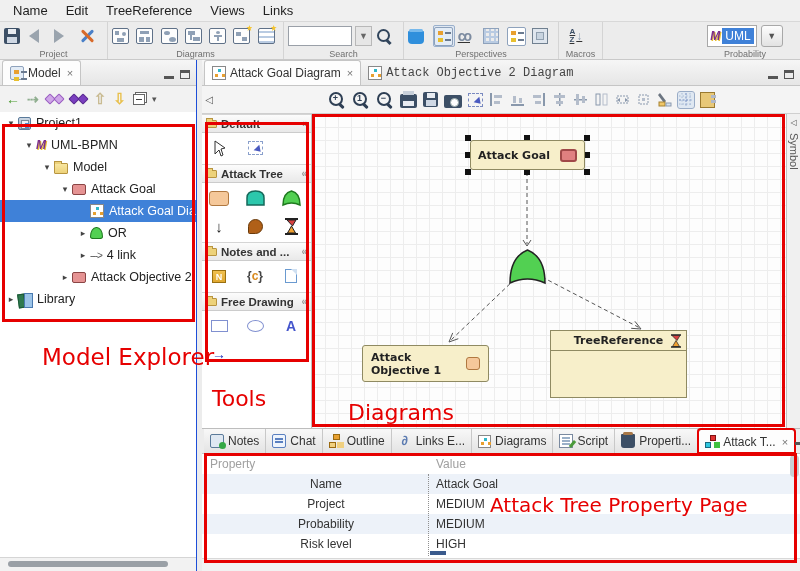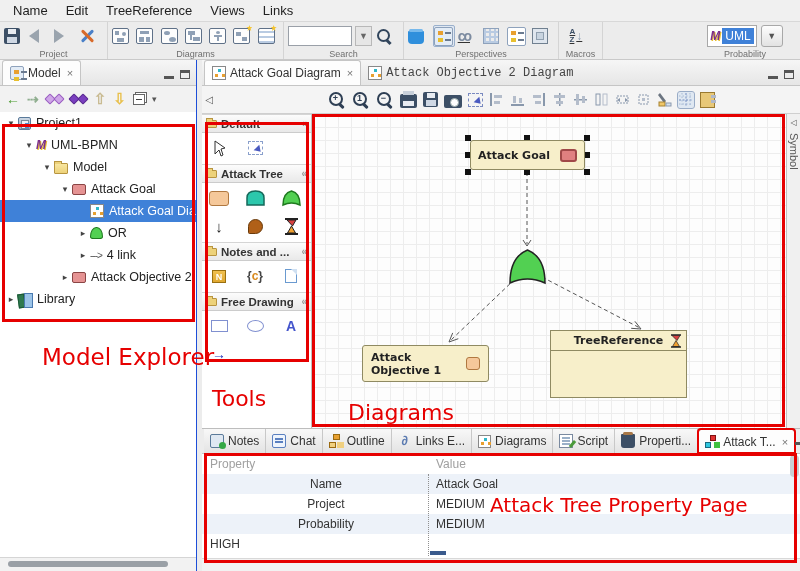--- a/index.html
+++ b/index.html
@@ -700,20 +700,21 @@
       </div>
       <div class="prow">
         <span class="pc1">Project</span>
         <span class="pc2">MEDIUM</span>
       </div>
       <div class="prow alt">
         <span class="pc1">Probability</span>
         <span class="pc2">MEDIUM</span>
       </div>
       <div class="prow">
+        <span class="pc1">Risk level</span>
         <span class="pc2">HIGH</span>
       </div>
       <div class="coldiv"></div>
       <div class="ptable-thumb"></div>
     </div>
     <div class="b-vscroll"></div>
     <div class="b-hscroll"></div>
 
     <div class="ann" style="left:2px;top:24px;width:593px;height:110px"></div>
     <div class="ann-label" style="left:288px;top:64px;font-size:20px">Attack Tree Property Page</div>

